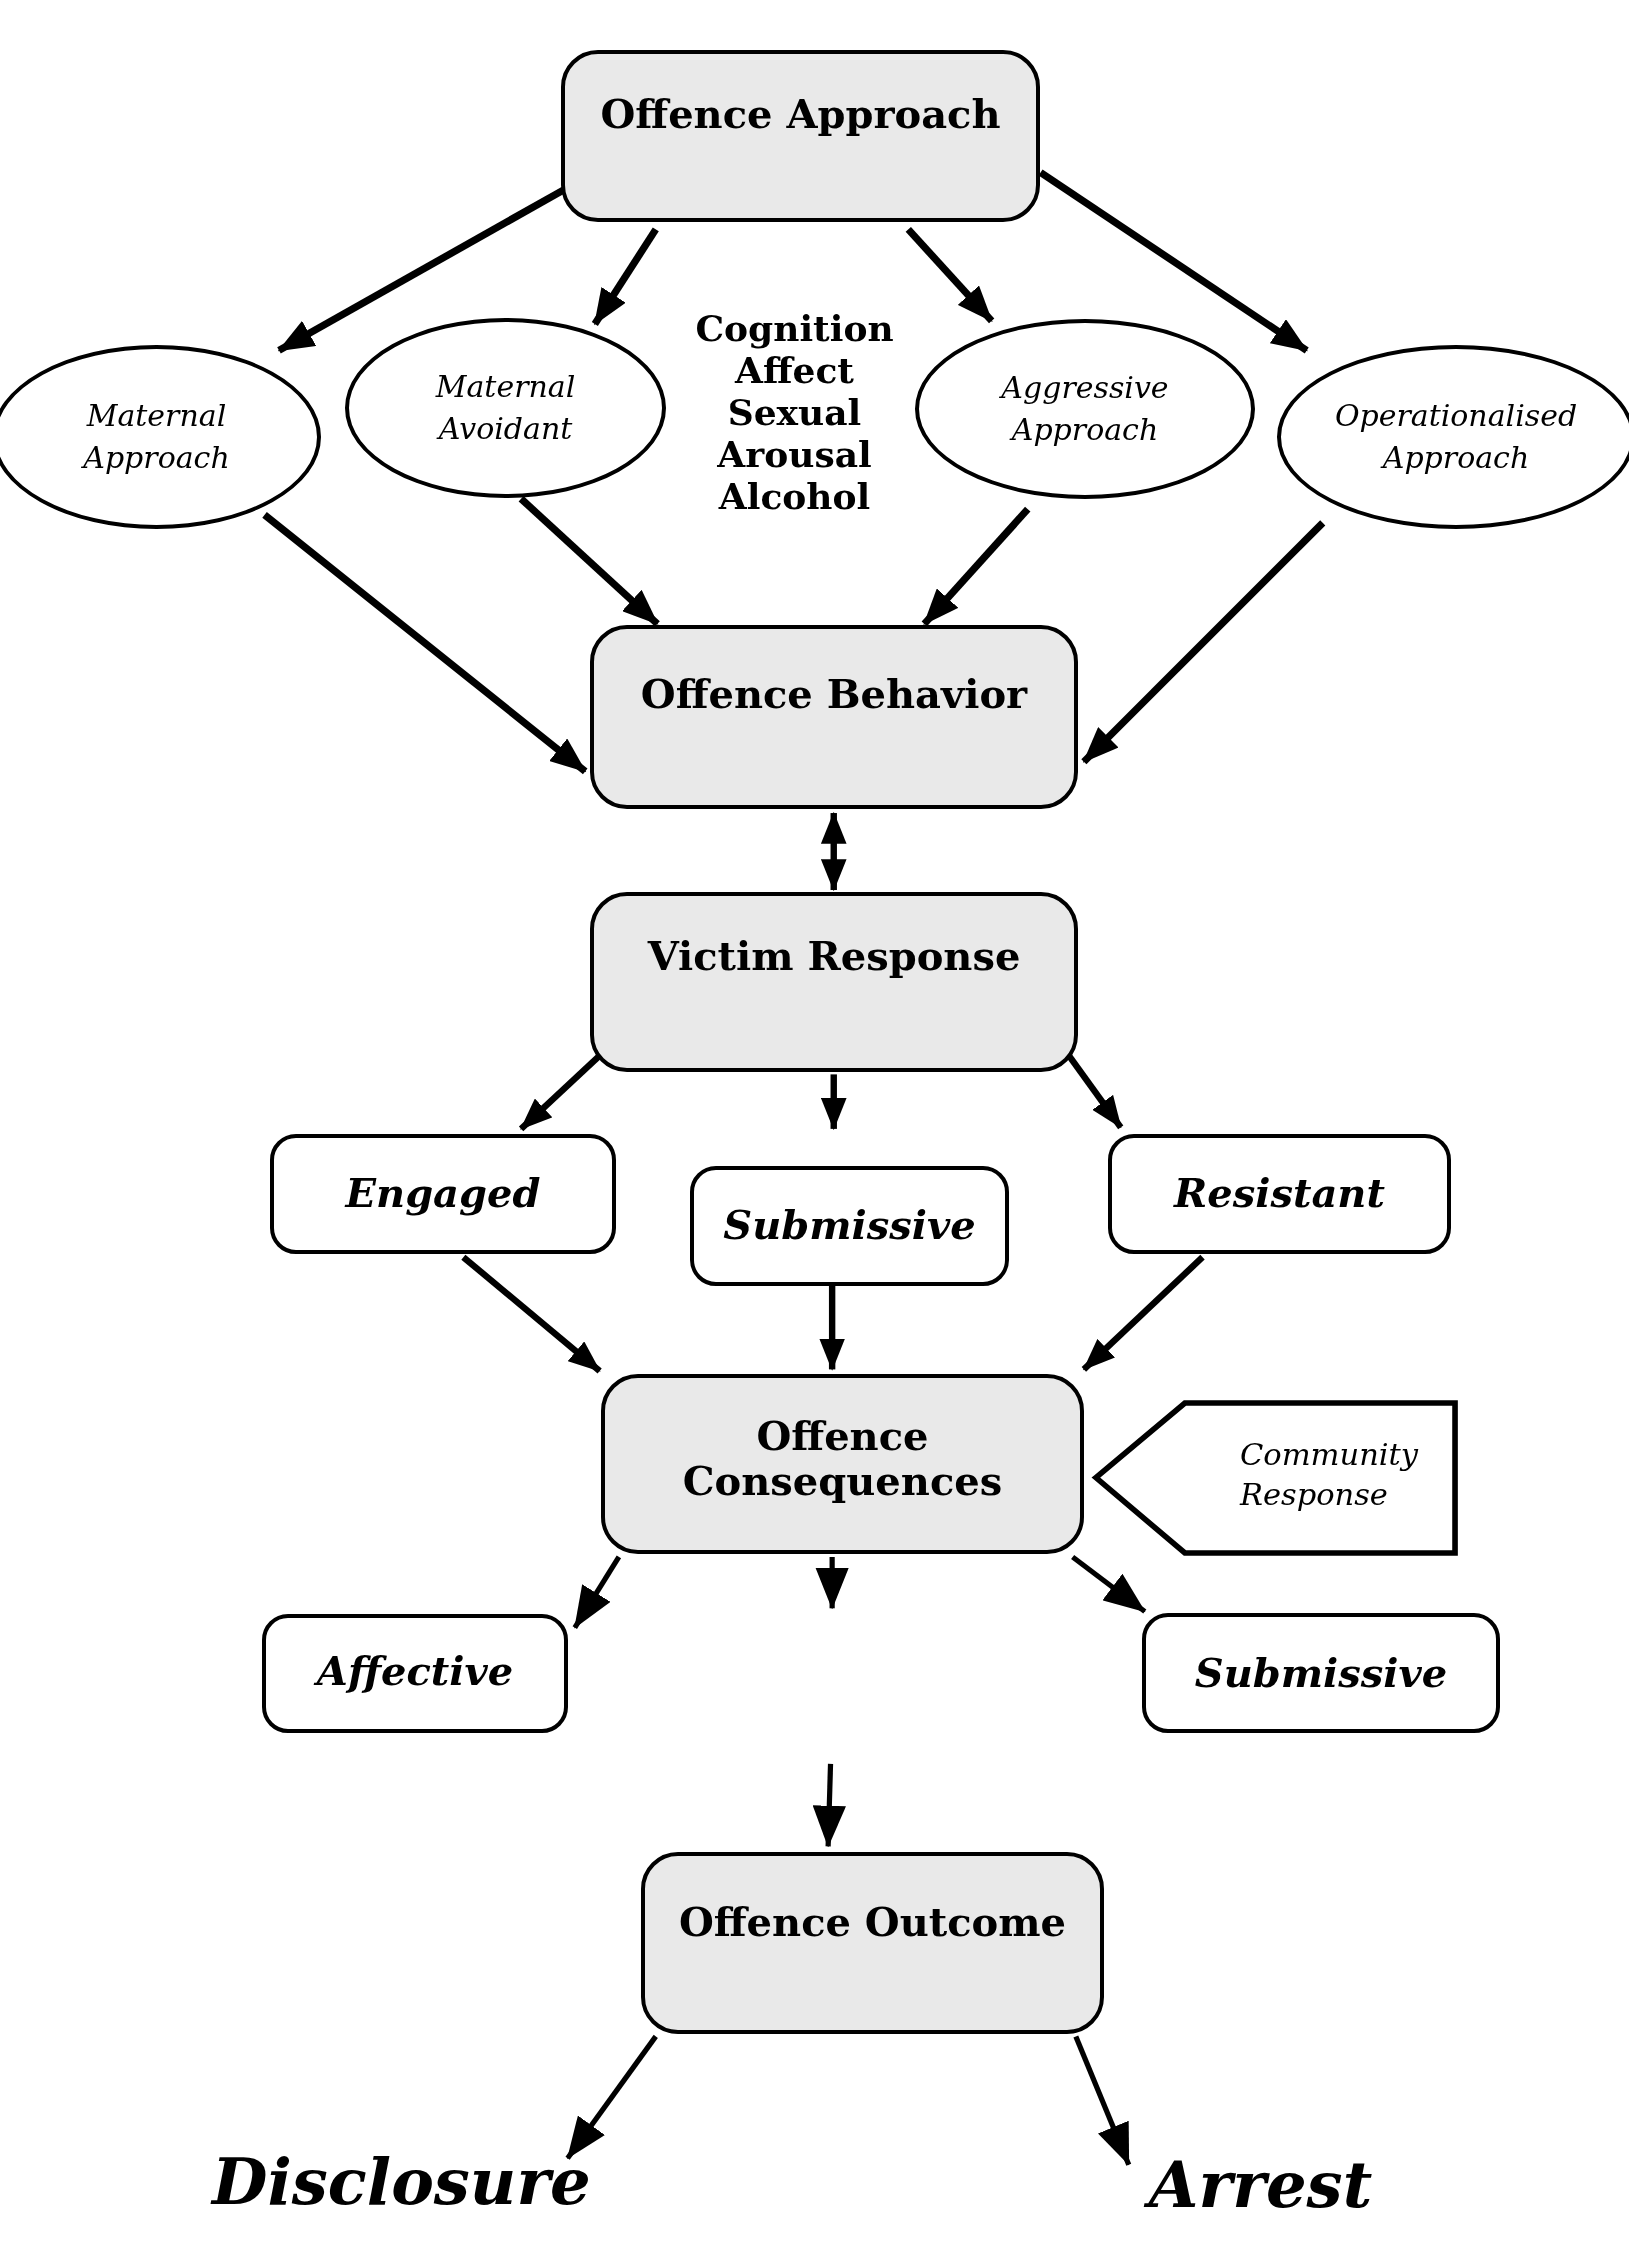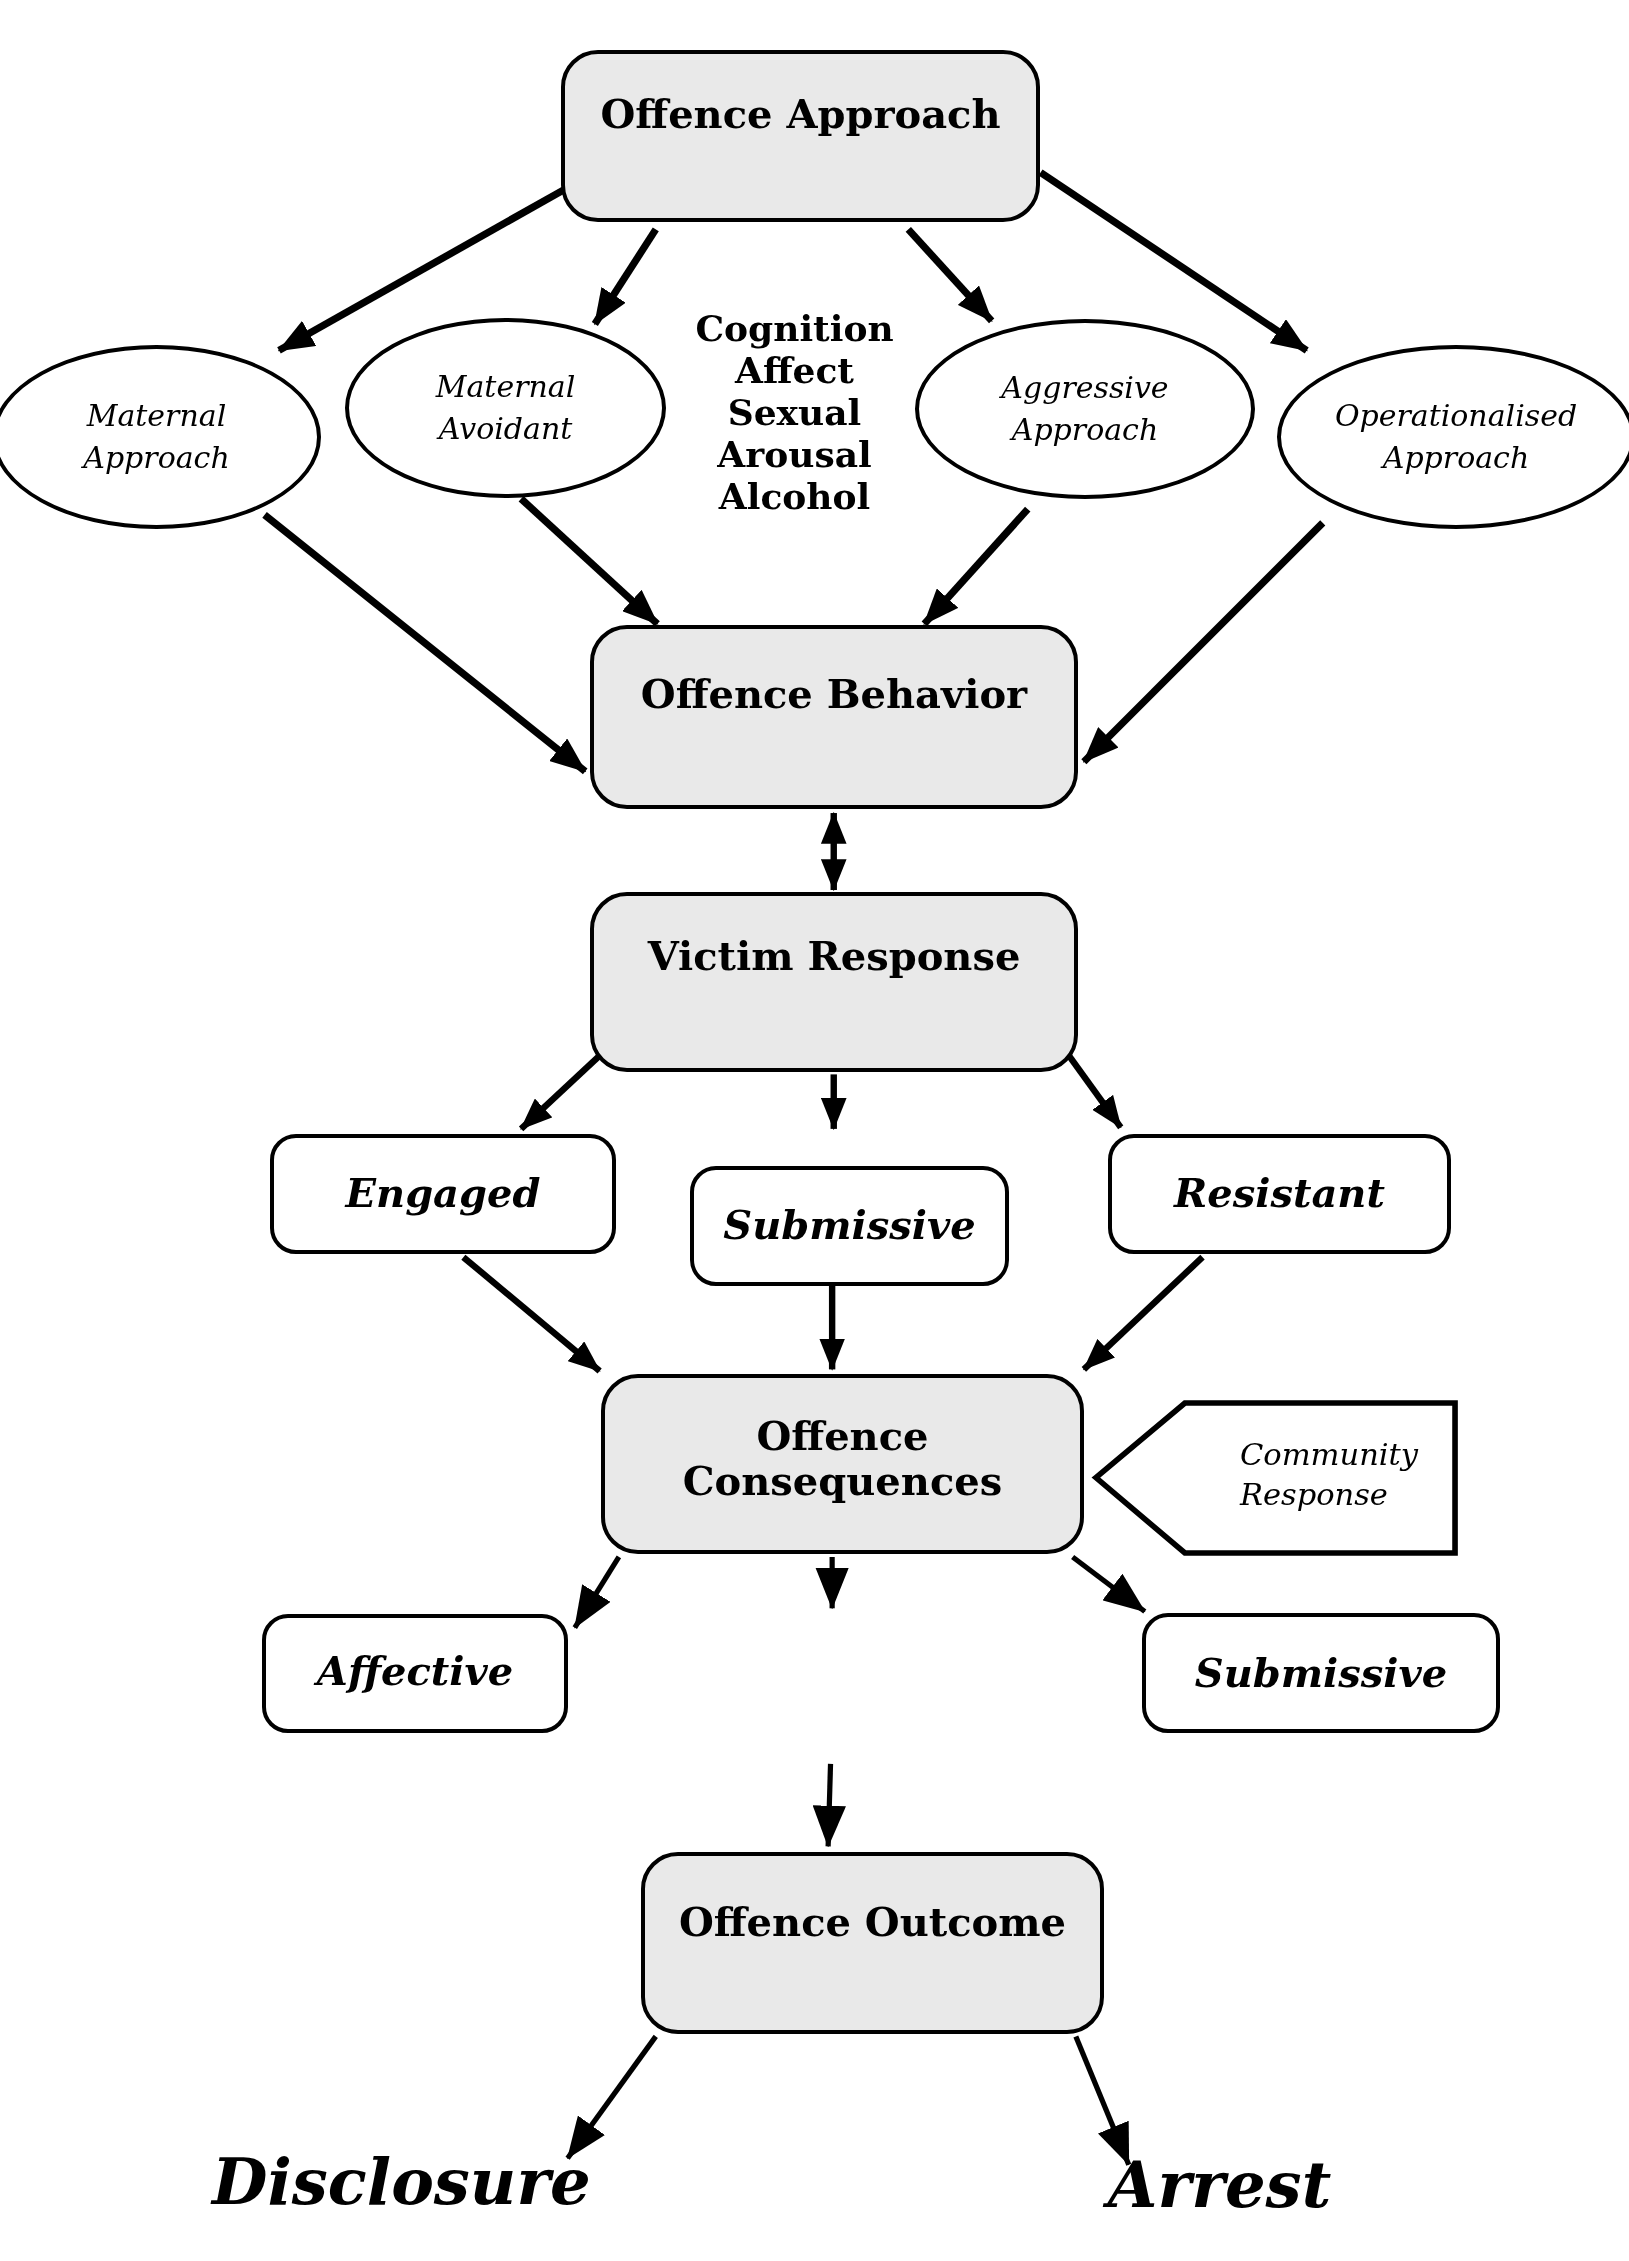--- a/index.html
+++ b/index.html
@@ -177,16 +177,16 @@
   </div>
   <div class="node white-box" style="left:1142px; top:1613px; width:358px; height:120px; padding-top:32px;">
     <div class="wlabel">Submissive</div>
   </div>
 
   <div class="node grey" style="left:641px; top:1852px; width:463px; height:182px; padding-top:43px;">
     <div class="glabel">Offence Outcome</div>
   </div>
 
   <div class="free-text endpoint-label" style="left:212px; top:2144px; width:345px;">Disclosure</div>
-  <div class="free-text endpoint-label" style="left:1087px; top:2147px; width:265px;">Arrest</div>
+  <div class="free-text endpoint-label" style="left:1128px; top:2147px; width:265px;">Arrest</div>
 
 </div>
 
 
 </body></html>

